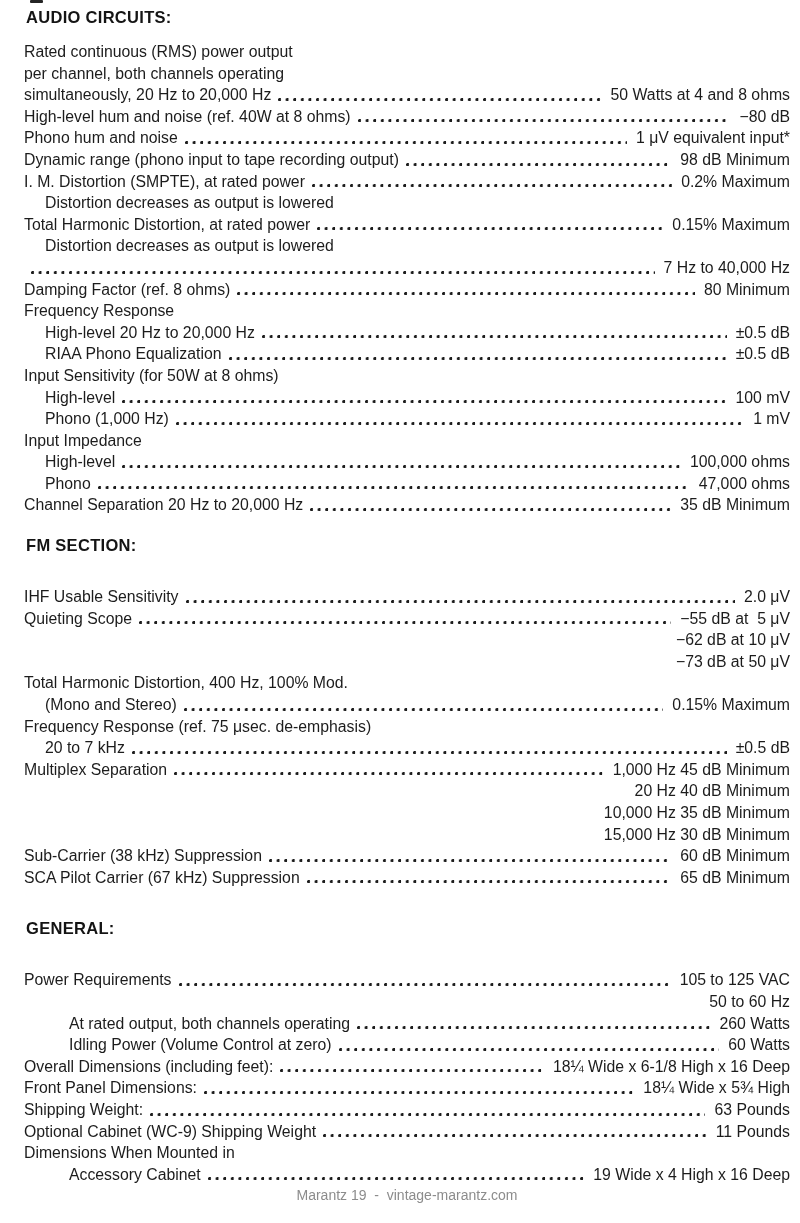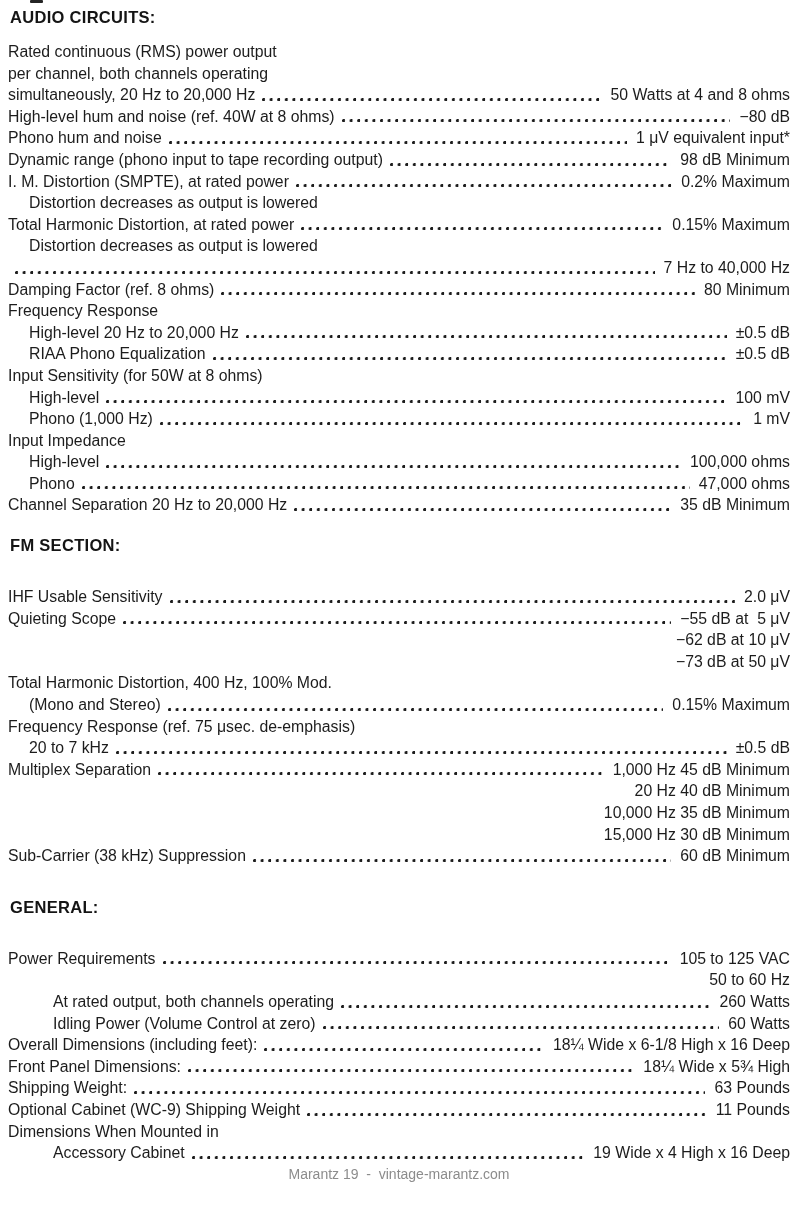--- a/index.html
+++ b/index.html
@@ -5,21 +5,21 @@
   * { margin: 0; padding: 0; box-sizing: border-box; }
   html, body { background: #ffffff; }
   body {
     width: 800px;
     height: 1223px;
     position: relative;
     overflow: hidden;
     font-family: "Liberation Sans", "DejaVu Sans", sans-serif;
     color: #1c1c1c;
   }
-  .page { padding: 7px 10px 0 8px; }
+  .page { padding: 7px 10px 0 24px; }
 
   .spec-section h2 {
     font-size: 16.5px;
     font-weight: bold;
     line-height: 20px;
     letter-spacing: 0.3px;
     padding-left: 2px;
     color: #141414;
   }
   .rows { margin-top: 14px; }
@@ -232,20 +232,25 @@
         </div>
         <div class="row">
           <span class="spacer"></span>
           <span class="val">15,000 Hz 30 dB Minimum</span>
         </div>
         <div class="row">
           <span class="lbl">Sub-Carrier (38 kHz) Suppression</span>
           <span class="dots"></span>
           <span class="val">60 dB Minimum</span>
         </div>
+        <div class="row">
+          <span class="lbl">SCA Pilot Carrier (67 kHz) Suppression</span>
+          <span class="dots"></span>
+          <span class="val">65 dB Minimum</span>
+        </div>
       </div>
   </section>
 
   <section class="spec-section" id="sec-general">
     <h2>GENERAL:</h2>
     <div class="rows">
         <div class="row">
           <span class="lbl">Power Requirements</span>
           <span class="dots"></span>
           <span class="val">105 to 125 VAC</span>

